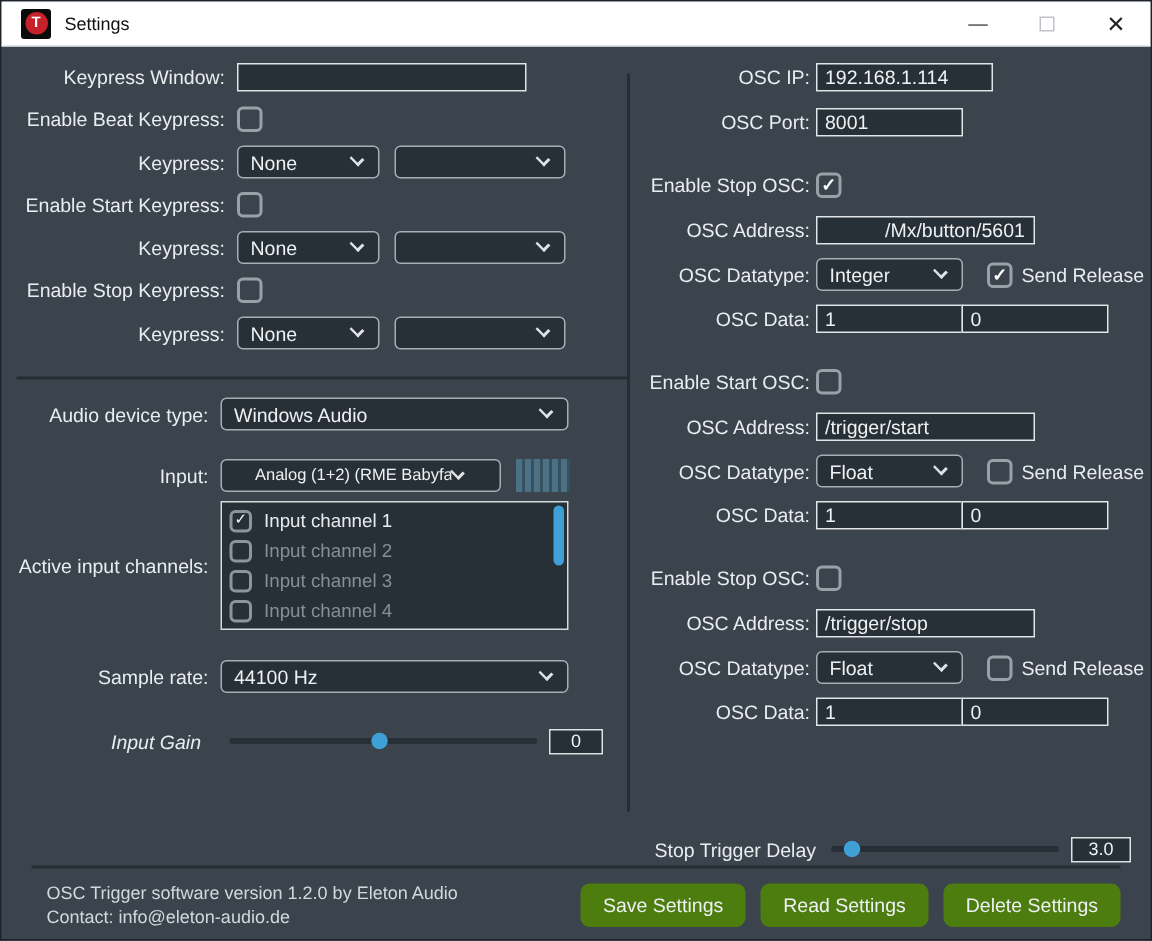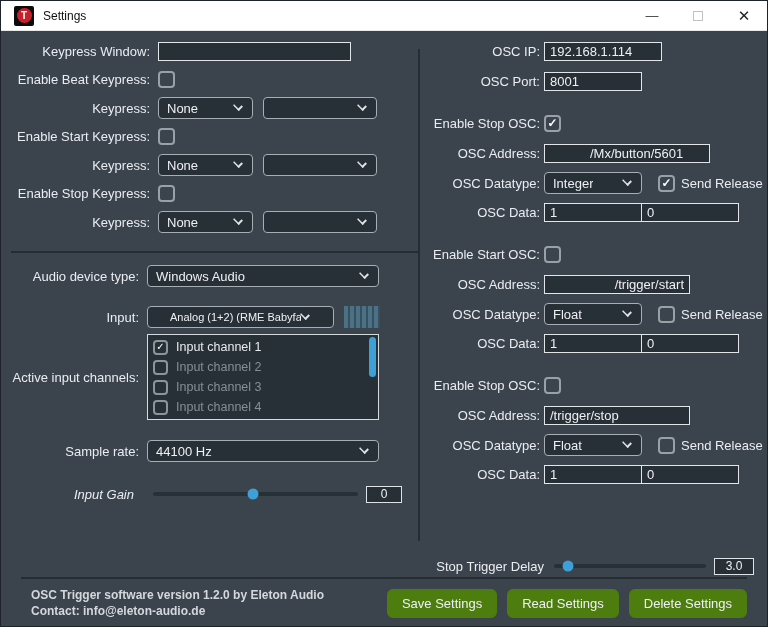--- a/index.html
+++ b/index.html
@@ -78,21 +78,21 @@
   
   .meter { width:36px; height:22px; margin-left:10px; flex:none;
            background:repeating-linear-gradient(90deg,#4c7084 0 4px,#35505e 4px 6px); }
 
   
   .gain-row .lbl { width:133px; margin-right:19px;font-style:italic; }
   .delay-row .lbl { width:124px; margin-right:10px; }
 
   
   .footer { position:absolute; left:0; right:0; top:548px; bottom:0; display:flex; align-items:center; }
-  .footer-text { margin-left:30px; font-size:12px; color:#d3d8dc; line-height:16px;font-weight:bold; }
+  .footer-text { margin-left:30px; font-size:12px; color:#d3d8dc; line-height:16px; }
   .footer-buttons { margin-left:auto; margin-right:20px; display:flex; gap:10px; }
   .btn { background:#4d7c0f; border:2px solid #4d7c0f; border-radius:6px; height:29px; padding:0 13px;
          color:#eef1f3; font-size:13px; display:flex; align-items:center; cursor:default; }
 
   .sr-label { font-size:13px; color:#e9edf0; margin-left:6px; }
   .g16 { width:16px; flex:none; } .g10 { width:10px; flex:none; } .g8 { width:8px; flex:none; }
 </style>
 </head>
 <body>
 
@@ -245,21 +245,21 @@
         <div class="lbl">OSC Port:</div>
         <input class="ti" style="width: 98px;" value="8001">
       </div>
 
       <div class="row mt20">
         <div class="lbl">Enable Stop OSC:</div>
         <span class="cb">✓</span>
       </div>
       <div class="row mt8">
         <div class="lbl">OSC Address:</div>
-        <input class="ti" style="width: 166px; padding-left: 45px;" value="/Mx/button/5601">
+        <input class="ti" style="width: 146px; padding-left: 45px;" value="/Mx/button/5601">
       </div>
       <div class="row mt8">
         <div class="lbl">OSC Datatype:</div>
         <div class="dd" style="width:98px">
           <span class="ddtext">Integer</span>
           <span class="chev"></span>
         </div>
         <span class="g16"></span>
         <span class="cb">✓</span>
         <span class="sr-label">Send Release</span>
@@ -269,21 +269,21 @@
         <input class="ti" style="width: 98px;" value="1">
         <input class="ti" style="width: 98px; margin-left: -1px;" value="0">
       </div>
 
       <div class="row mt20">
         <div class="lbl">Enable Start OSC:</div>
         <span class="cb"></span>
       </div>
       <div class="row mt8">
         <div class="lbl">OSC Address:</div>
-        <input class="ti" style="width: 146px; text-align: right;" value="/trigger/start">
+        <input class="ti" style="width: 146px;" value="/trigger/start">
       </div>
       <div class="row mt8">
         <div class="lbl">OSC Datatype:</div>
         <div class="dd" style="width:98px">
           <span class="ddtext">Float</span>
           <span class="chev"></span>
         </div>
         <span class="g16"></span>
         <span class="cb"></span>
         <span class="sr-label">Send Release</span>

